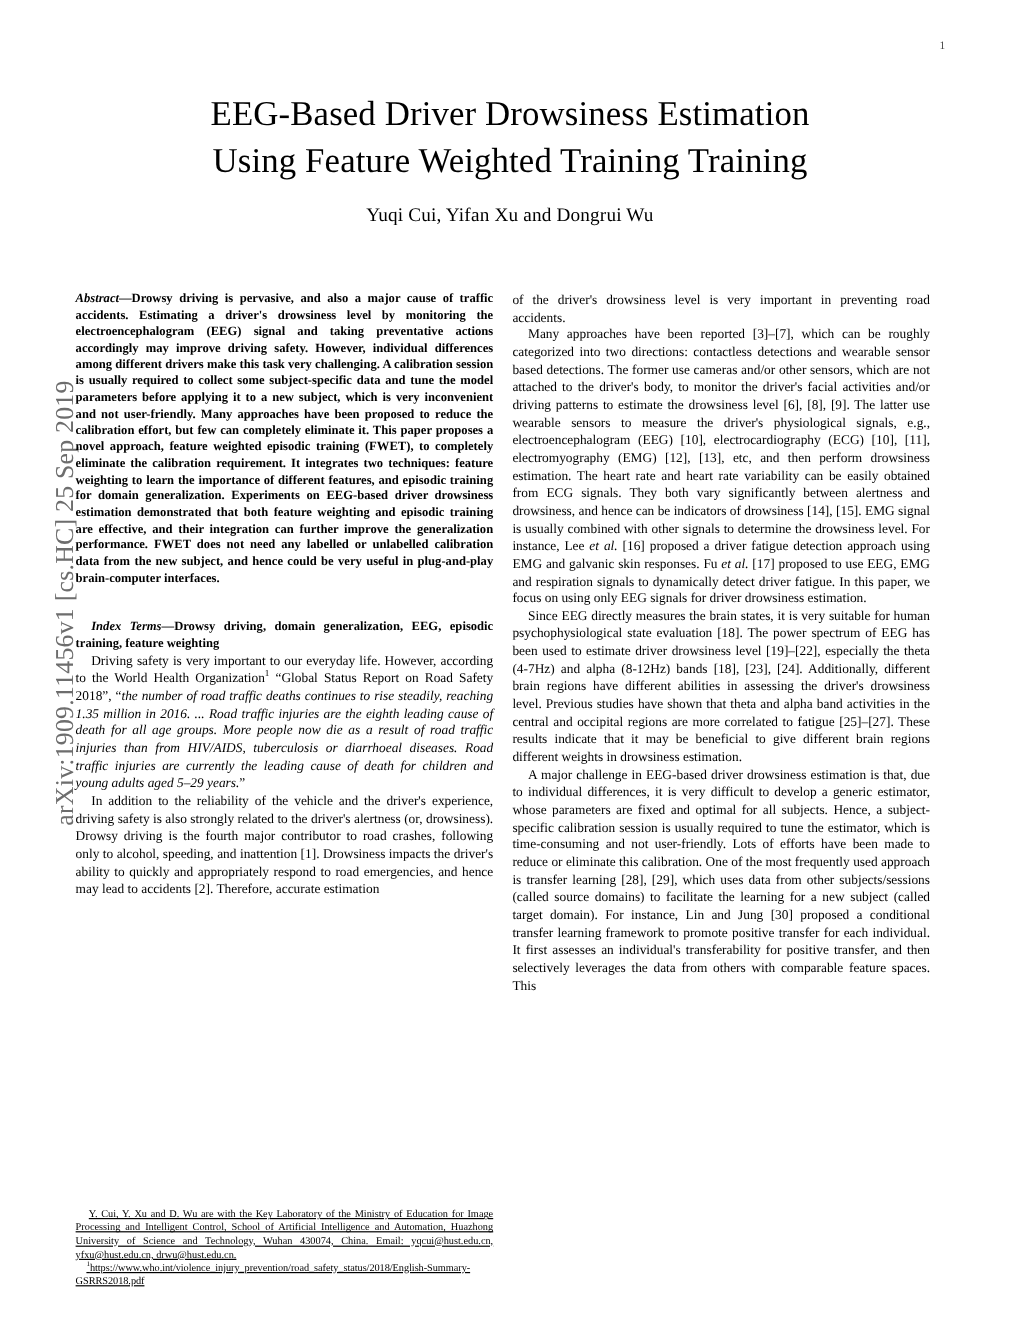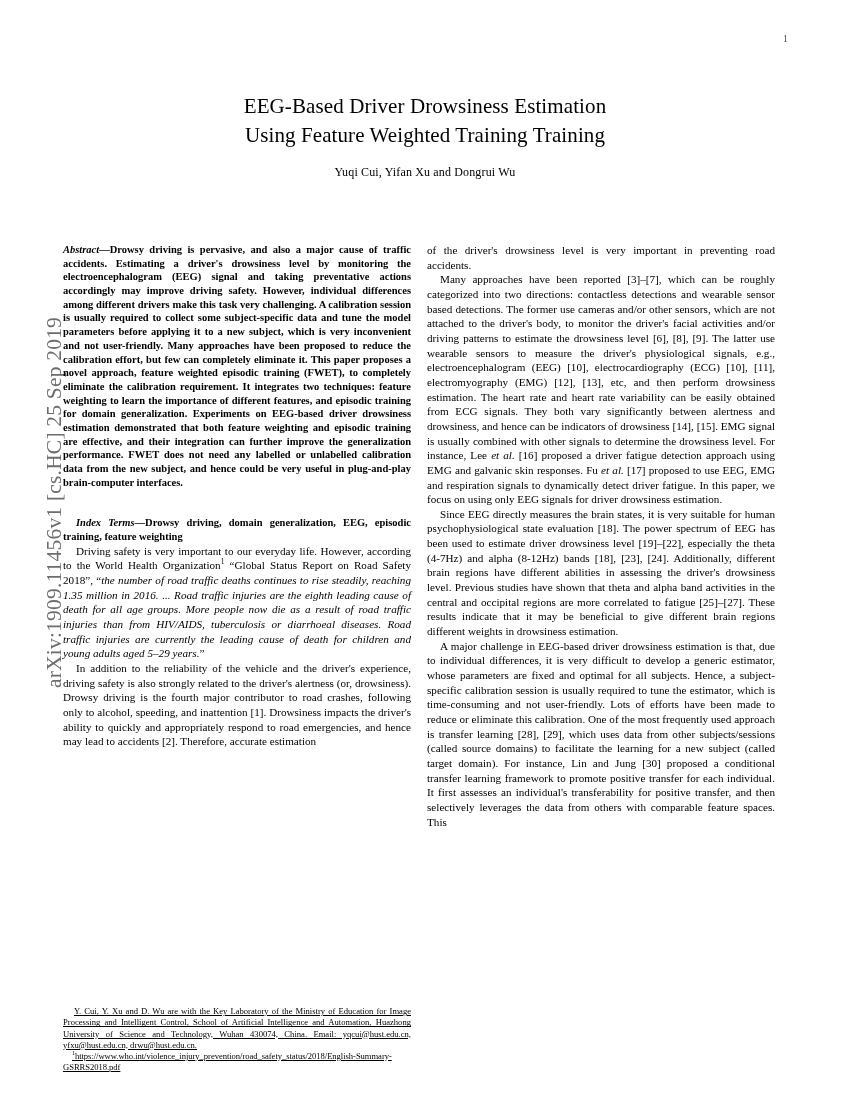--- a/index.html
+++ b/index.html
@@ -51,29 +51,29 @@
 
   
   #title-block {
     position: absolute;
     left: 63px;
     top: 76px;
     width: 724px;
     text-align: center;
   }
   #title-block .paper-title {
-    font-size: 21px;
+    font-size: 29px;
     line-height: 1.36;
     font-weight: normal;
-    margin: 16px;
+    margin: 0;
     letter-spacing: 0.1px;
   }
   #title-block .authors {
     margin-top: 16px;
-    font-size: 12px;
+    font-size: 16px;
     letter-spacing: 0.15px;
   }
 
   
   #body-columns {
     position: absolute;
     left: 63px;
     top: 243px;
     width: 724px;
     height: 830px;

